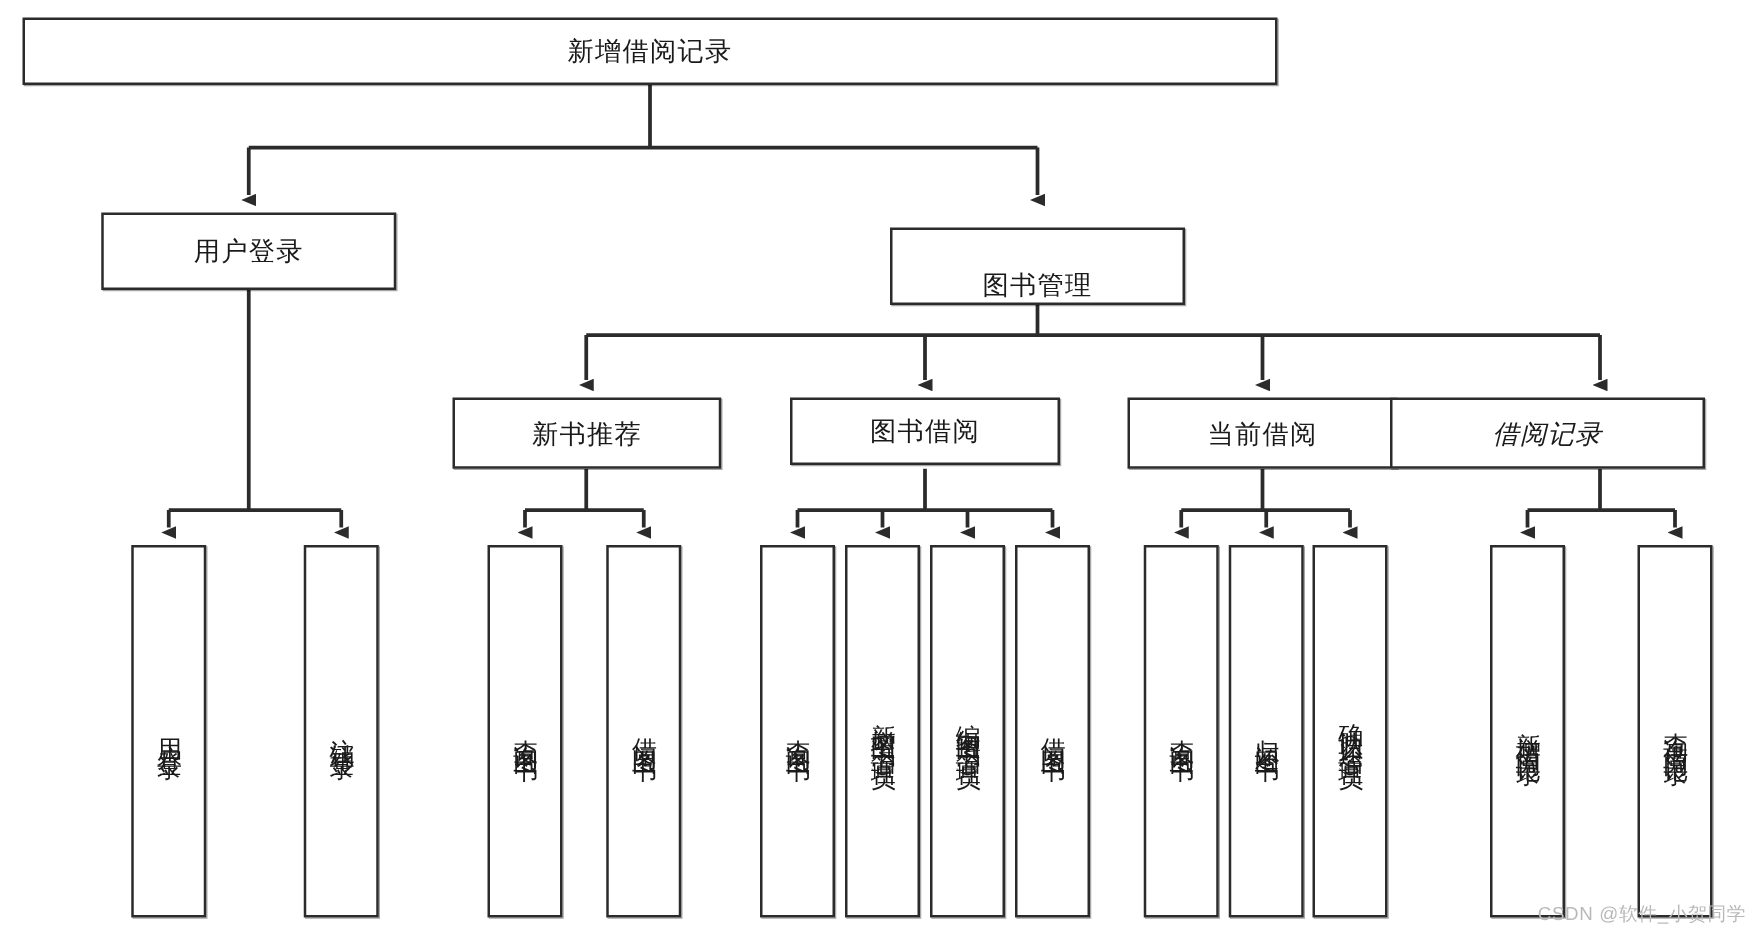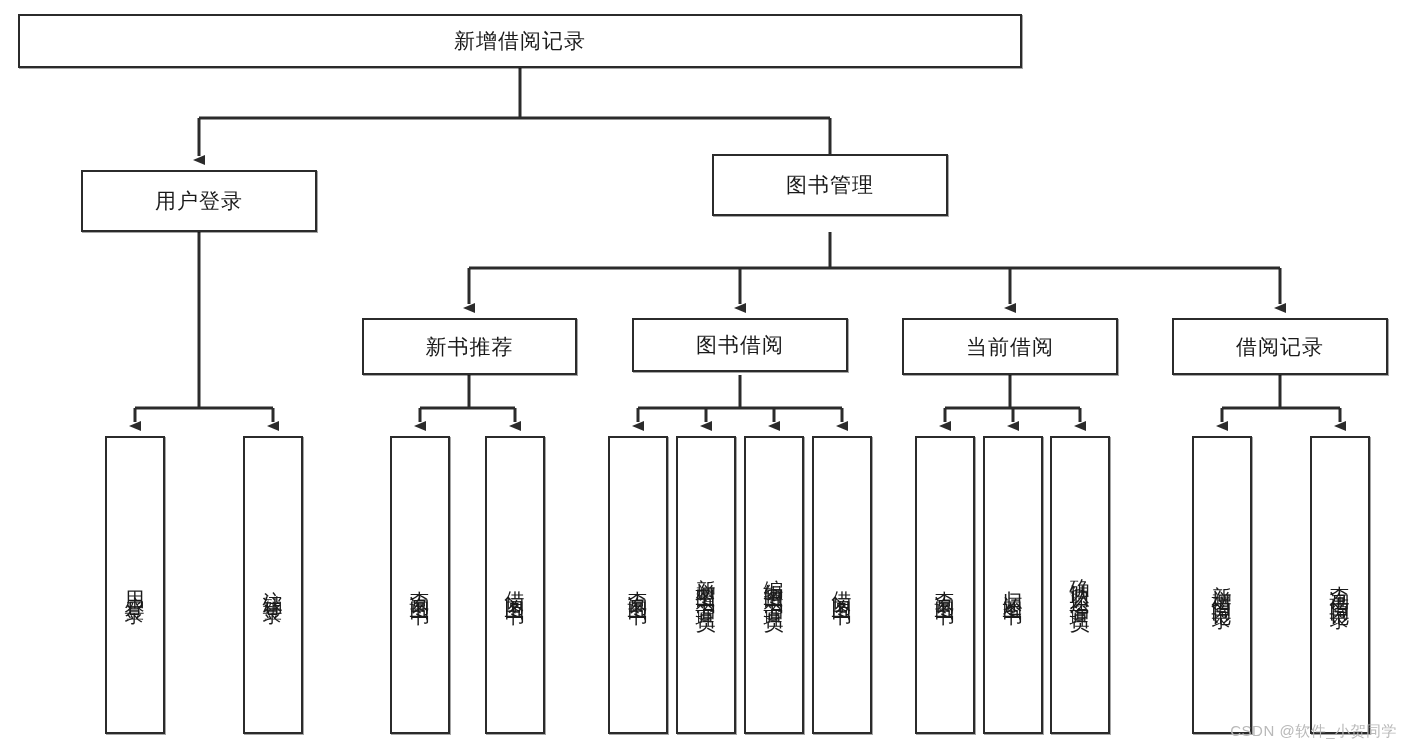--- a/index.html
+++ b/index.html
@@ -122,34 +122,34 @@
     </g>
   </svg>
 
   <div class="node h-node" style="left:18px; top:14px; width:1004px; height:54px;">
     <span class="h-label">新增借阅记录</span>
   </div>
 
   <div class="node h-node" style="left:81px; top:170px; width:236px; height:62px;">
     <span class="h-label">用户登录</span>
   </div>
-  <div class="node h-node" style="left:712px; top:154px; width:236px; height:62px;">
+  <div class="node h-node" style="left:712px; top:182px; width:236px; height:62px;align-items:flex-end;">
     <span class="h-label">图书管理</span>
   </div>
 
   <div class="node h-node" style="left:362px; top:318px; width:215px; height:57px;">
     <span class="h-label">新书推荐</span>
   </div>
   <div class="node h-node" style="left:632px; top:318px; width:216px; height:54px;">
     <span class="h-label">图书借阅</span>
   </div>
   <div class="node h-node" style="left:902px; top:318px; width:216px; height:57px;">
     <span class="h-label">当前借阅</span>
   </div>
-  <div class="node h-node" style="left:1172px; top:318px; width:216px; height:57px;">
+  <div class="node h-node" style="left:1112px; top:318px; width:252px; height:57px;font-style:italic;">
     <span class="h-label">借阅记录</span>
   </div>
 
   <div class="node v-node" style="left:105px; top:436px; width:60px; height:298px;">
     <span class="v-label">用户登录</span>
   </div>
   <div class="node v-node" style="left:243px; top:436px; width:60px; height:298px;">
     <span class="v-label">注销登录</span>
   </div>
   <div class="node v-node" style="left:390px; top:436px; width:60px; height:298px;">

